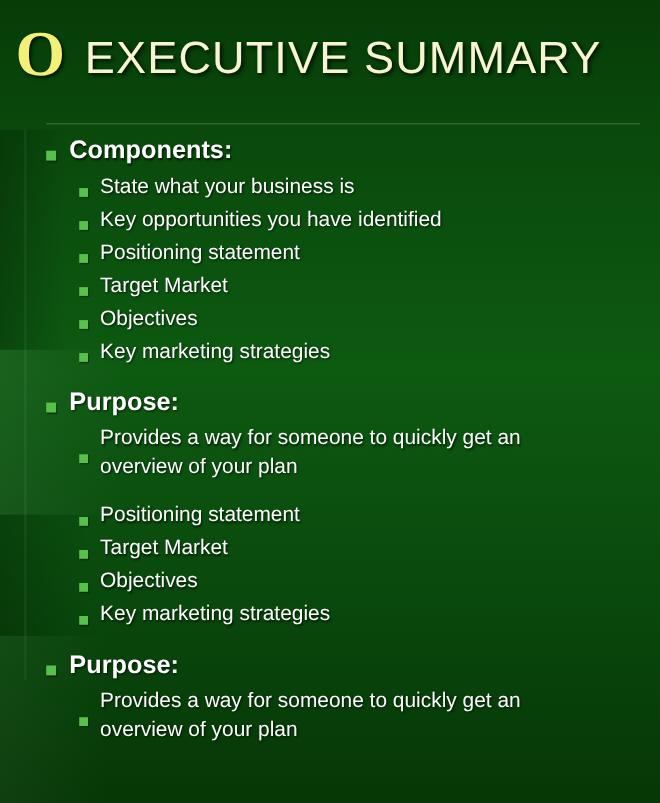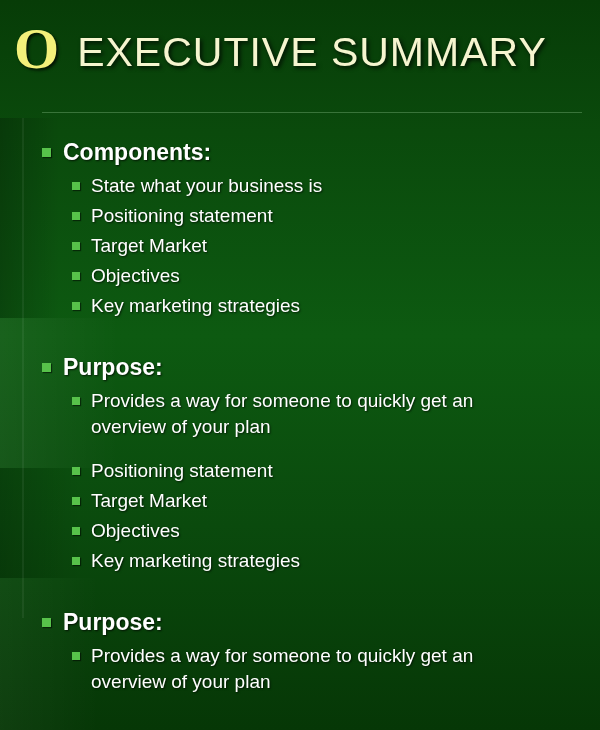--- a/index.html
+++ b/index.html
@@ -83,42 +83,42 @@
   }
 
   
   .content {
     position: relative;
     padding: 18px 16px 0 42px;
   }
 
   .l1 {
     display: flex;
-    align-items: flex-start;
-    margin: 16px 0 6px 0;
+    align-items: center;
+    margin: 0 0 6px 0;
   }
   .l1 .bullet {
     width: 9px;
     height: 9px;
     background: #57c24a;
     margin: 10px 12px 0 0;
     flex: 0 0 auto;
     box-shadow: 1px 1px 1px rgba(0,0,0,0.5);
   }
   .l1 .text {
     font-size: 23px;
     font-weight: 700;
     color: #ffffff;
     text-shadow: 1px 1px 2px rgba(0,0,0,0.7);
     line-height: 29px;
   }
 
   .l2 {
     display: flex;
-    align-items: flex-start;
+    align-items: center;
     margin: 0 0 4px 0;
     padding-left: 30px;
   }
   .l2 .bullet {
     width: 8px;
     height: 8px;
     background: #57c24a;
     margin: 9px 11px 0 0;
     flex: 0 0 auto;
     box-shadow: 1px 1px 1px rgba(0,0,0,0.5);
@@ -156,20 +156,24 @@
       <span class="bullet"></span>
       <span class="text">Components:</span>
     </div>
 
     <div class="l2">
       <span class="bullet"></span>
       <span class="text">State what your business is</span>
     </div>
     <div class="l2">
       <span class="bullet"></span>
+      <span class="text">Key opportunities you have identified</span>
+    </div>
+    <div class="l2">
+      <span class="bullet"></span>
       <span class="text">Positioning statement</span>
     </div>
     <div class="l2">
       <span class="bullet"></span>
       <span class="text">Target Market</span>
     </div>
     <div class="l2">
       <span class="bullet"></span>
       <span class="text">Objectives</span>
     </div>

